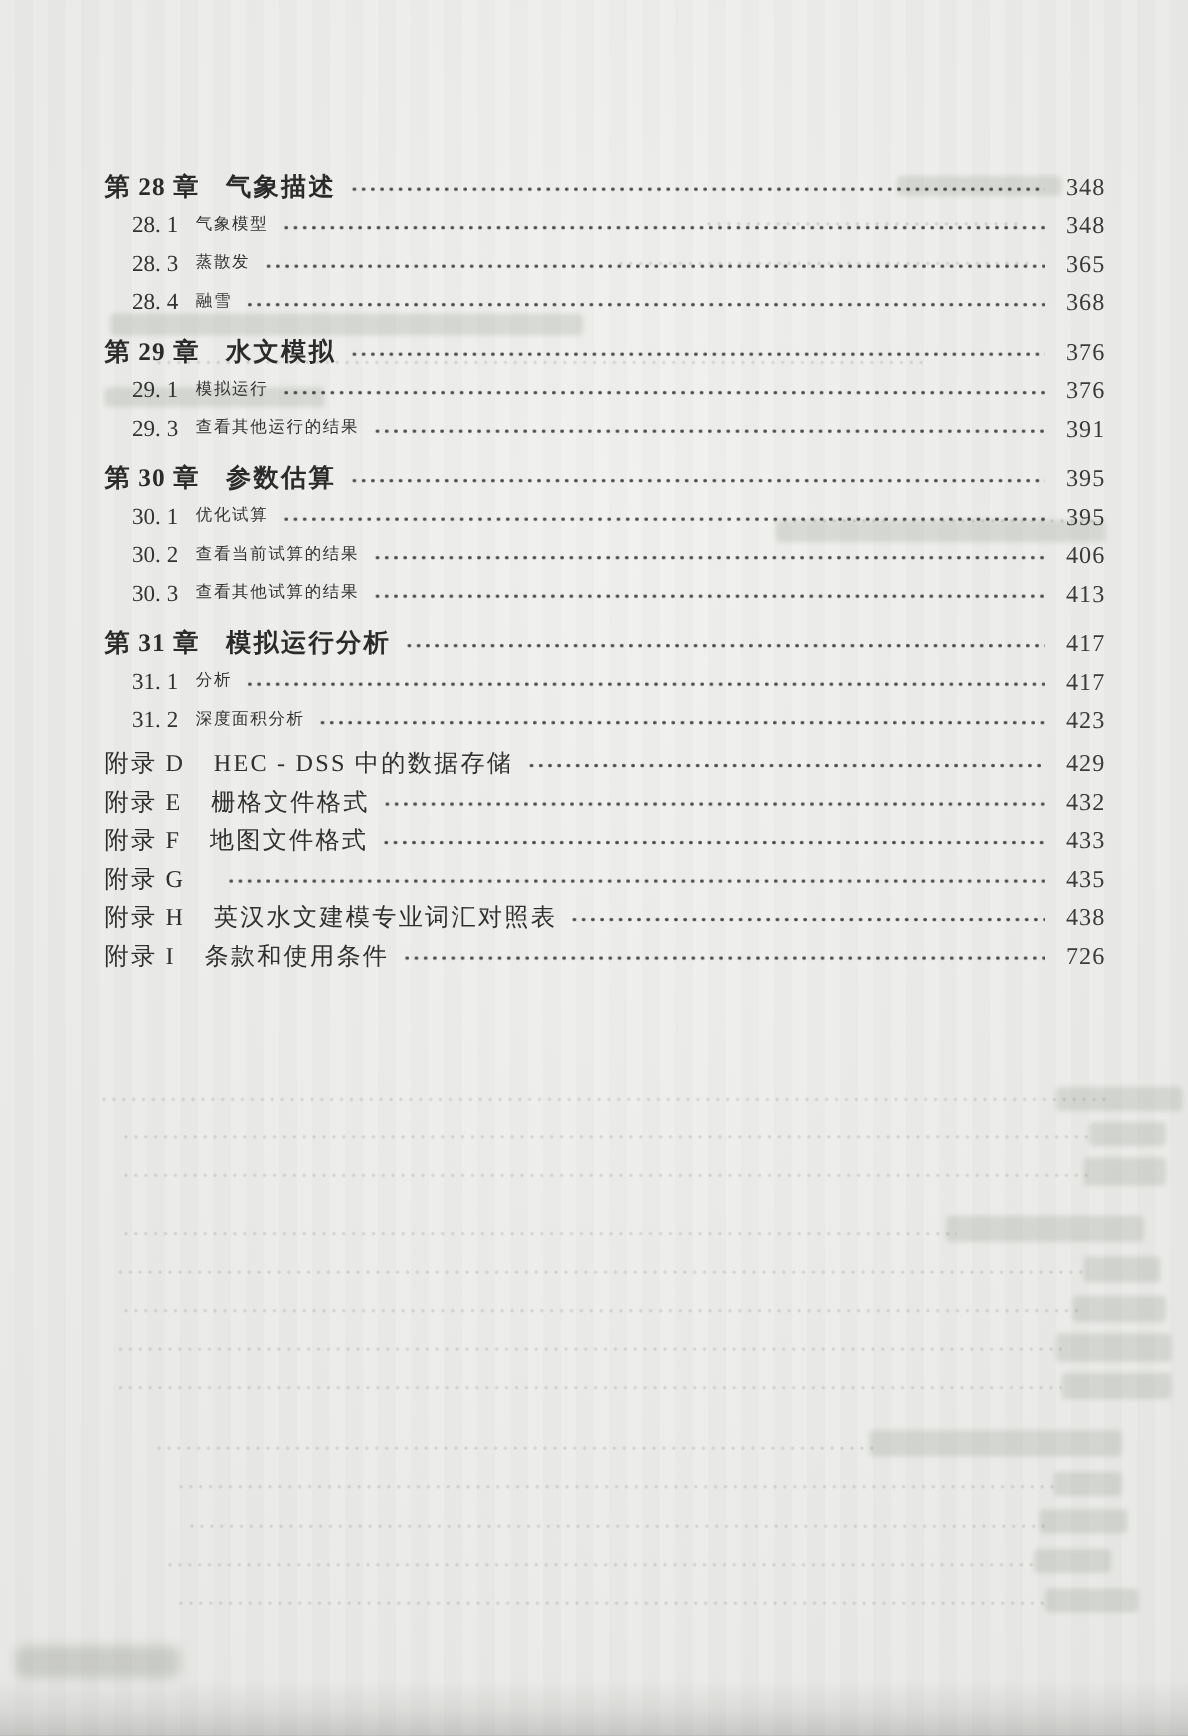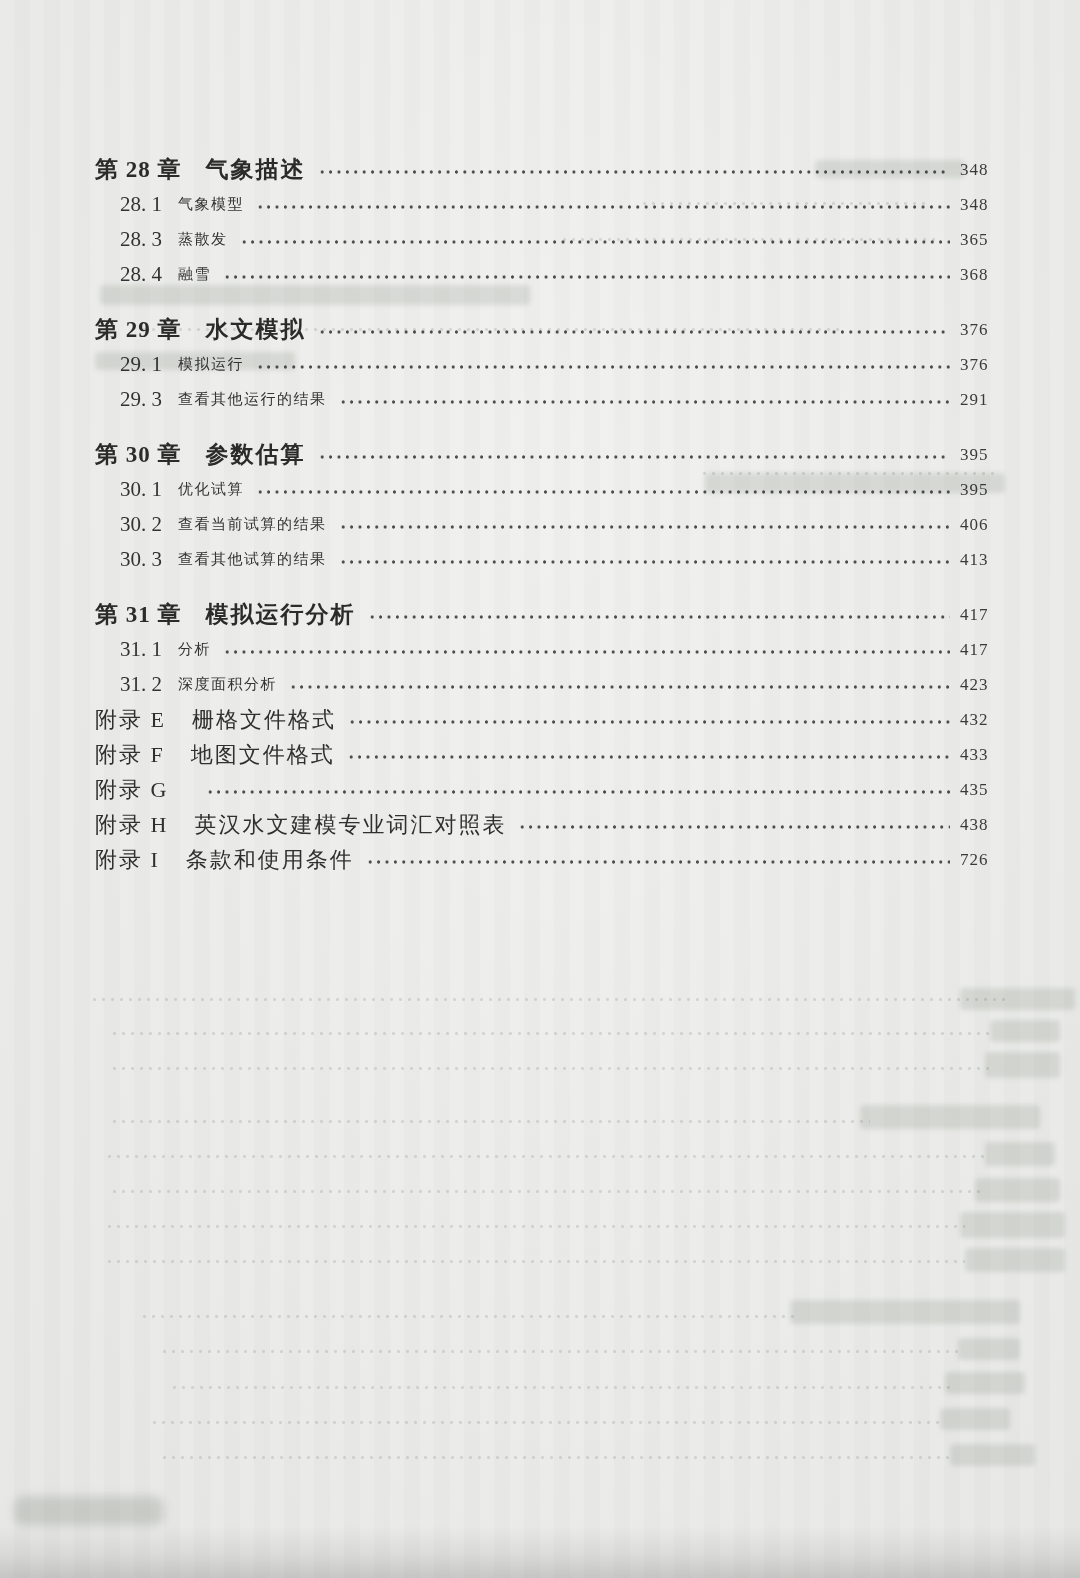--- a/index.html
+++ b/index.html
@@ -43,27 +43,27 @@
     align-self: stretch;
     margin: 0 10px 0 12px;
     background-image: radial-gradient(circle, rgba(55,55,55,0.88) 1.35px, rgba(55,55,55,0) 1.9px);
     background-size: 8.4px 8px;
     background-repeat: repeat-x;
     background-position: left 0 top 16px;
   }
   .row .pagenum {
     flex: 0 0 auto;
     min-width: 54px;
-    text-align: left;
-    font-size: 17px;
+    text-align: center;
+    font-size: 22px;
     letter-spacing: 1px;
     color: #3a3a3a;
   }
 
-  .row.kind-chapter { font-weight: 700; margin-top: 20px; color: #2b2b2b; }
+  .row.kind-chapter { font-weight: 700; margin-top: 10px; color: #2b2b2b; }
   .row.kind-chapter:first-child { margin-top: 0; }
   .row.kind-chapter .label { font-size: 23px; margin-right: 24px; letter-spacing: 1px; }
   .row.kind-chapter .title { font-size: 23px; letter-spacing: 2px; }
   .row.kind-chapter .pagenum { font-weight: 400; }
 
   .row.kind-section, .row.kind-plain { padding-left: 25px; color: #333; }
   .row.kind-section .label { font-size: 21px; margin-right: 16px; }
   .row.kind-section .title { font-size: 15px; letter-spacing: 1.5px; }
   .row.kind-plain .title   { font-size: 21px; letter-spacing: 1.5px; }
 
@@ -183,21 +183,21 @@
       <div class="row kind-section">
         <span class="label">29. 1</span>
         <span class="title">模拟运行</span>
         <span class="leader"></span>
         <span class="pagenum">376</span>
       </div>
       <div class="row kind-section">
         <span class="label">29. 3</span>
         <span class="title">查看其他运行的结果</span>
         <span class="leader"></span>
-        <span class="pagenum">291</span>
+        <span class="pagenum">391</span>
       </div>
       <div class="row kind-chapter">
         <span class="label">第 30 章</span>
         <span class="title">参数估算</span>
         <span class="leader"></span>
         <span class="pagenum">395</span>
       </div>
       <div class="row kind-section">
         <span class="label">30. 1</span>
         <span class="title">优化试算</span>
@@ -226,20 +226,26 @@
         <span class="label">31. 1</span>
         <span class="title">分析</span>
         <span class="leader"></span>
         <span class="pagenum">417</span>
       </div>
       <div class="row kind-section">
         <span class="label">31. 2</span>
         <span class="title">深度面积分析</span>
         <span class="leader"></span>
         <span class="pagenum">423</span>
+      </div>
+      <div class="row kind-appendix kind-appendix-first">
+        <span class="label">附录 D</span>
+        <span class="title">HEC - DSS 中的数据存储</span>
+        <span class="leader"></span>
+        <span class="pagenum">429</span>
       </div>
       <div class="row kind-appendix">
         <span class="label">附录 E</span>
         <span class="title">栅格文件格式</span>
         <span class="leader"></span>
         <span class="pagenum">432</span>
       </div>
       <div class="row kind-appendix">
         <span class="label">附录 F</span>
         <span class="title">地图文件格式</span>

